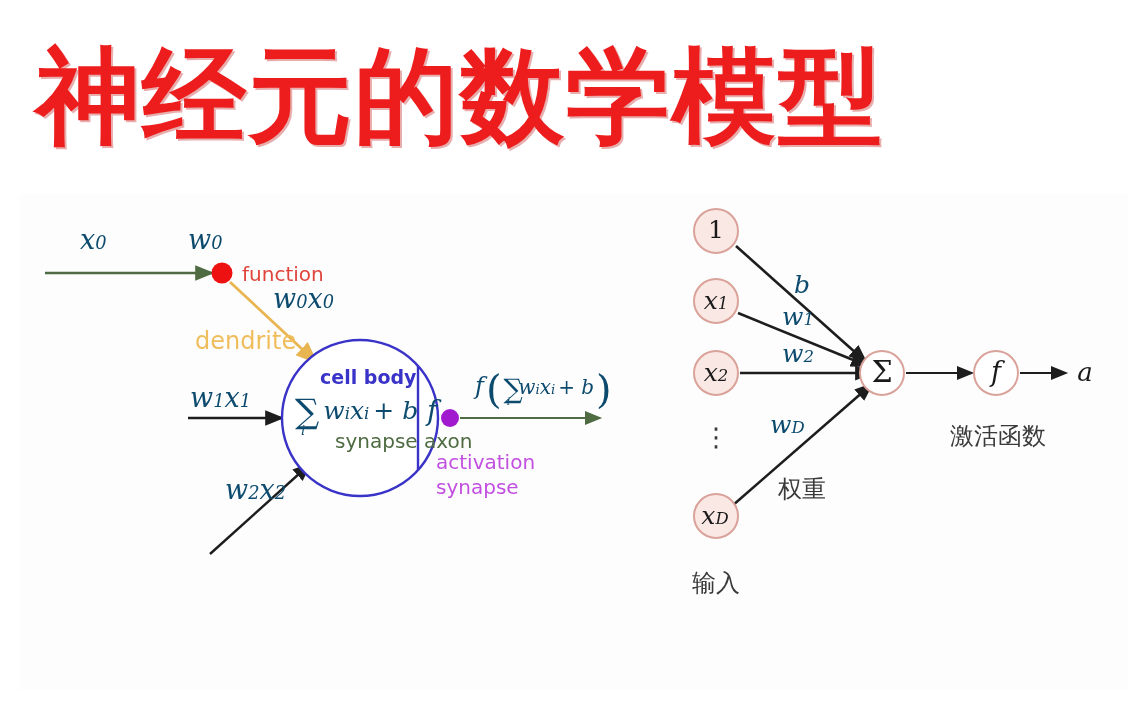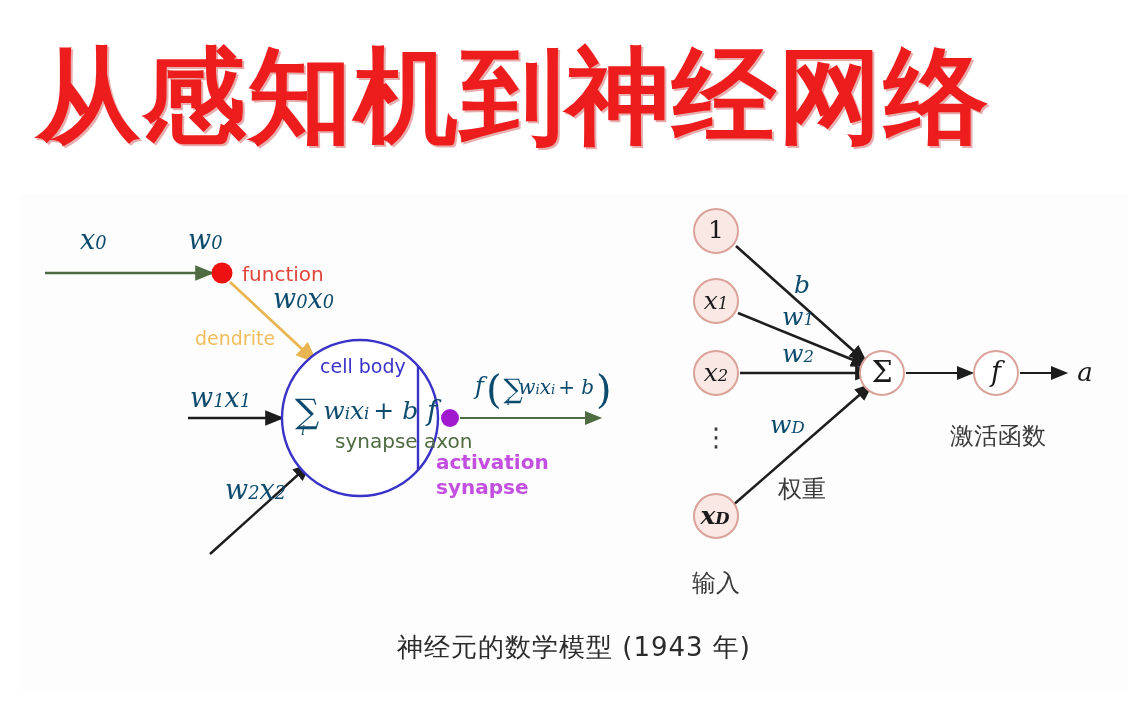--- a/index.html
+++ b/index.html
@@ -76,39 +76,39 @@
   .math {
     font-family: "DejaVu Serif", "Liberation Serif", serif;
     font-style: italic;
     color: #0c4a6e;
   }
   .mathsub { font-size: 0.66em; font-style: italic; }
   .sans-green { font-family: "DejaVu Sans", "Liberation Sans", sans-serif; color:#4e6b42; }
   .sans-red   { font-family: "DejaVu Sans", "Liberation Sans", sans-serif; color:#e0453c; }
   .sans-orange{ font-family: "DejaVu Sans", "Liberation Sans", sans-serif; color:#f0bd5c; }
   .sans-blue  { font-family: "DejaVu Sans", "Liberation Sans", sans-serif; color:#3a33c8; }
-  .sans-purple{ font-family: "DejaVu Sans", "Liberation Sans", sans-serif; color:#c24fe0;font-weight:bold; }
+  .sans-purple{ font-family: "DejaVu Sans", "Liberation Sans", sans-serif; color:#c24fe0; }
   .cjk { font-family: "DejaVu Sans", "Liberation Sans", sans-serif; color:#3a3a3a; }
 
   .node-txt {
     position:absolute;
     font-family:"DejaVu Serif","Liberation Serif",serif;
     font-style: italic;
     color:#1a1a1a;
     text-align:center;
     line-height:1;
   }
 </style>
 </head>
 <body>
 
 <div id="root">
 
   <div class="title-banner">
-    <div class="title-text">从感知机到神经网络</div>
+    <div class="title-text">神经元的数学模型</div>
   </div>
 
   <div class="figure-panel">
 
     <svg class="fig-svg" width="1108" height="496" viewBox="0 0 1108 496">
       <defs>
         <marker id="arrGreen" markerWidth="9" markerHeight="9" refX="7" refY="3.2" orient="auto">
           <path d="M0,0 L8,3.2 L0,6.4 z" fill="#4e6b42"></path>
         </marker>
         <marker id="arrOrange" markerWidth="9" markerHeight="9" refX="7" refY="3.2" orient="auto">
@@ -167,31 +167,31 @@
       <span>w</span><span class="mathsub">0</span>
     </div>
 
     <div class="lbl sans-red" style="left:222px; top:70px; font-size:20px;">function</div>
 
 
     <div class="lbl math" style="left:253px; top:91px; font-size:27px;">
       <span>w</span><span class="mathsub">0</span><span>x</span><span class="mathsub">0</span>
     </div>
 
-    <div class="lbl sans-orange" style="left:175px; top:135px; font-size:19px;">dendrite</div>
+    <div class="lbl sans-orange" style="left:175px; top:135px; font-size:24px;">dendrite</div>
 
     <div class="lbl math" style="left:170px; top:190px; font-size:27px;">
       <span>w</span><span class="mathsub">1</span><span>x</span><span class="mathsub">1</span>
     </div>
 
     <div class="lbl math" style="left:173px; top:282px; font-size:27px;margin-left:32px;">
       <span>w</span><span class="mathsub">2</span><span>x</span><span class="mathsub">2</span>
     </div>
 
-    <div class="lbl sans-blue" style="left:300px; top:163px; font-size:19px;">cell body</div>
+    <div class="lbl sans-blue" style="left:300px; top:174px; font-size:19px;font-weight:bold;">cell body</div>
 
     <div class="lbl math" style="left:275px; top:196px; font-size:25px;">
       <span style="font-size:34px; font-style:normal; position:relative; top:4px;">∑</span><span style="font-size:13px; position:absolute; left:6px; top:34px;">i</span><span style="margin-left:4px;">w</span><span class="mathsub">i</span><span>x</span><span class="mathsub">i</span><span style="margin-left:4px;">+ b</span>
     </div>
 
     <div class="lbl math" style="left:407px; top:203px; font-size:28px;">f</div>
 
     <div class="lbl math" style="left:455px; top:166px; font-size:20px;">
       <span style="font-size:24px;">f</span><span style="font-size:40px; font-style:normal; position:relative; top:9px; margin:0 2px;">(</span><span style="font-size:27px; font-style:normal; position:relative; top:4px;">∑</span><span style="font-size:11px; position:relative; top:11px; left:-16px;">i</span><span style="margin-left:-8px;">w</span><span class="mathsub">i</span><span>x</span><span class="mathsub">i</span><span style="margin-left:3px;">+ b</span><span style="font-size:40px; font-style:normal; position:relative; top:9px; margin:0 2px;">)</span>
     </div>
@@ -204,21 +204,21 @@
     <div class="node-txt" style="left:676px; top:23px; width:40px; font-size:25px; font-style:normal;">
       <span>1</span>
     </div>
     <div class="node-txt" style="left:676px; top:94px; width:40px; font-size:25px;">
       <span>x</span><span class="mathsub">1</span>
     </div>
     <div class="node-txt" style="left:676px; top:166px; width:40px; font-size:25px;">
       <span>x</span><span class="mathsub">2</span>
     </div>
     <div class="node-txt" style="left:676px; top:230px; width:40px; font-size:26px; font-style:normal; color:#3a3a3a;">⋮</div>
-    <div class="node-txt" style="left:676px; top:309px; width:38px; font-size:25px;font-weight:bold;">
+    <div class="node-txt" style="left:676px; top:309px; width:38px; font-size:25px;">
       <span>x</span><span class="mathsub">D</span>
     </div>
 
     <div class="lbl math" style="left:774px; top:78px; font-size:25px;">
       <span>b</span><span class="mathsub"></span>
     </div>
     <div class="lbl math" style="left:762px; top:110px; font-size:25px;">
       <span>w</span><span class="mathsub">1</span>
     </div>
     <div class="lbl math" style="left:762px; top:147px; font-size:25px;">
@@ -229,16 +229,15 @@
     </div>
 
     <div class="node-txt" style="left:842px; top:163px; width:40px; font-size:30px; font-style:normal;">Σ</div>
     <div class="node-txt" style="left:956px; top:164px; width:40px; font-size:27px;">f</div>
     <div class="node-txt" style="left:1050px; top:165px; width:30px; font-size:26px;">a</div>
 
     <div class="lbl cjk" style="left:672px; top:377px; font-size:24px;">输入</div>
     <div class="lbl cjk" style="left:758px; top:283px; font-size:24px;">权重</div>
     <div class="lbl cjk" style="left:930px; top:230px; font-size:24px;">激活函数</div>
 
-    <div class="caption">神经元的数学模型 (1943 年)</div>
   </div>
 
 </div>
 
 </body></html>

